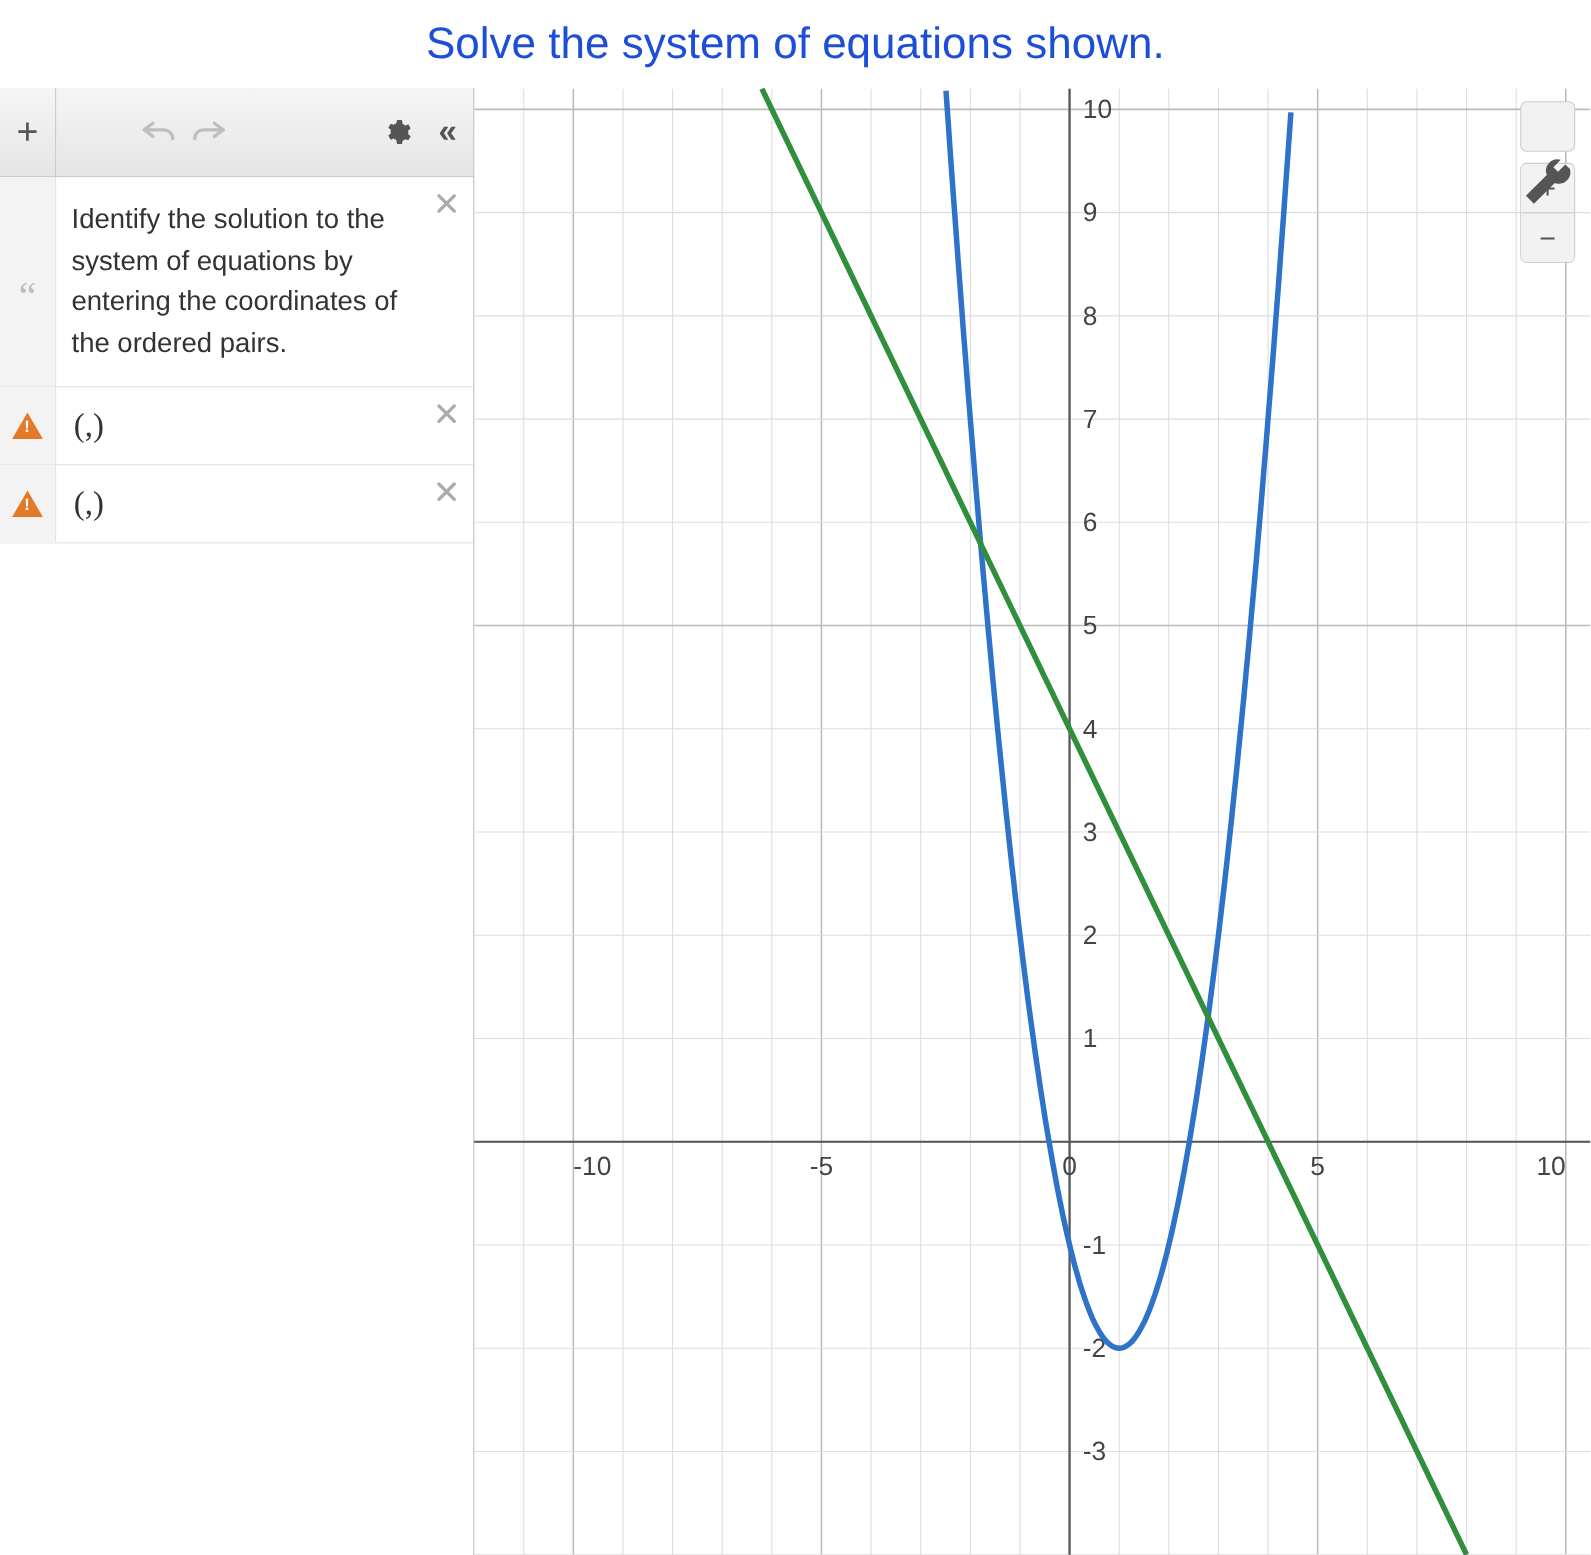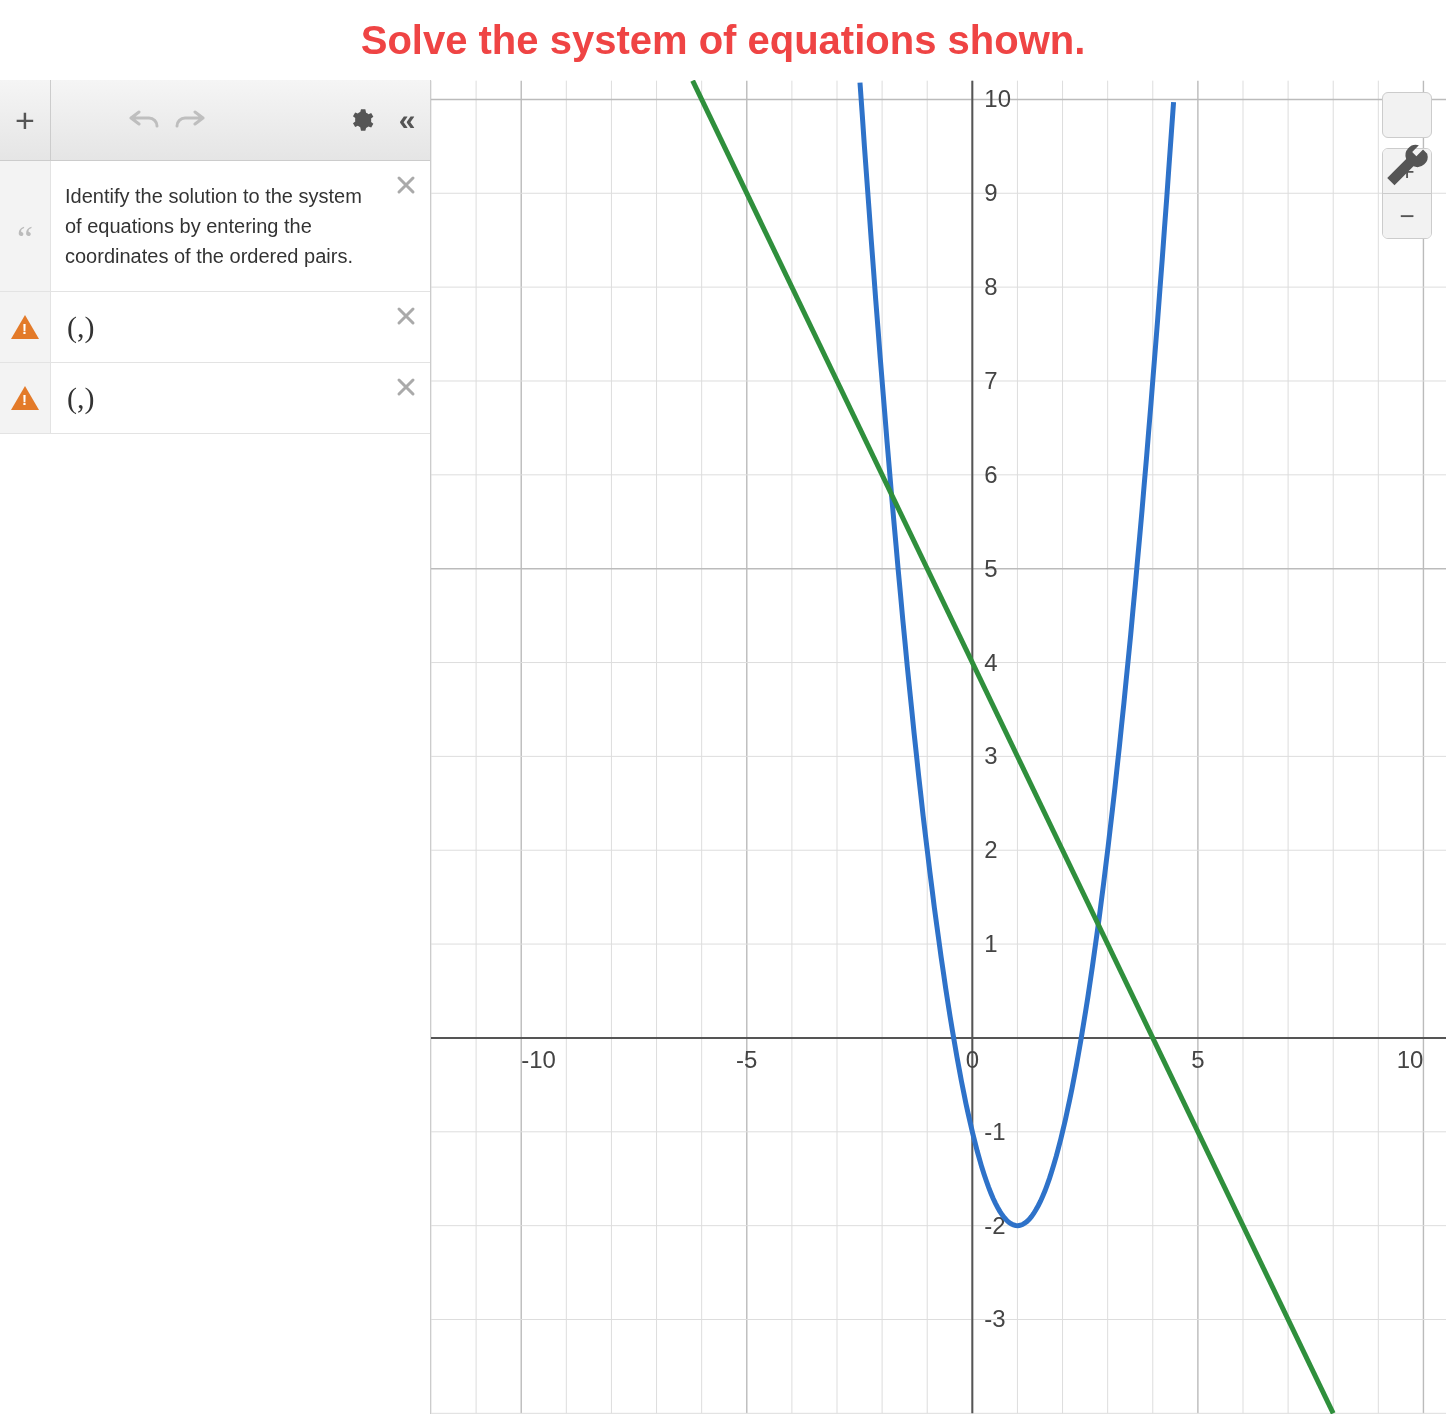--- a/index.html
+++ b/index.html
@@ -1,35 +1,35 @@
 <!DOCTYPE html>
 <html><head>
 <meta charset="utf-8">
 <style>
   html,body{margin:0;padding:0;font-family:Arial,Helvetica,sans-serif;background:#fff;color:#333;}
   #app{width:1446px;height:1414px;position:relative;overflow:hidden;}
   
-  #title{height:80px;line-height:80px;text-align:center;font-size:40px;color:#ef4444;border-bottom:1px solid #ddd;font-weight:bold;}
+  #title{height:80px;line-height:80px;text-align:center;font-size:40px;color:#1d4ed8;border-bottom:1px solid #ddd;}
   
   #body{position:absolute;top:80px;left:0;right:0;bottom:0;display:flex;}
   
   #sidebar{width:430px;flex:0 0 430px;border-right:1px solid #ccc;background:#fff;display:flex;flex-direction:column;}
   #sidebar-toolbar{height:80px;background:linear-gradient(#f5f5f5,#e5e5e5);border-bottom:1px solid #ccc;display:flex;align-items:center;position:relative;}
   .tb-btn{display:flex;align-items:center;justify-content:center;color:#555;cursor:pointer;}
   .tb-plus{width:50px;height:80px;font-size:34px;border-right:1px solid #ccc;}
   .tb-undo,.tb-redo{width:46px;height:80px;color:#aaa;}
   .tb-undo svg,.tb-redo svg{opacity:.55;}
   .tb-spacer{flex:1;}
   .tb-gear{width:46px;height:80px;}
   .tb-collapse{width:46px;height:80px;font-size:30px;font-weight:bold;}
   
   .expr-row{display:flex;border-bottom:1px solid #e3e3e3;position:relative;min-height:70px;}
   .row-gutter{width:50px;flex:0 0 50px;background:#f3f3f3;display:flex;align-items:center;justify-content:center;border-right:1px solid #e3e3e3;}
   .row-content{flex:1;padding:16px 44px 16px 16px;font-size:24px;color:#333;display:flex;align-items:center;}
-  .row-note .row-content{font-size:20px;line-height:1.5;padding:20px 56px 20px 14px;color:#333;}
+  .row-note .row-content{font-size:25px;line-height:1.5;padding:20px 56px 20px 14px;color:#333;}
   .row-close{position:absolute;top:12px;right:12px;width:24px;height:24px;cursor:pointer;color:#aaa;}
   .row-close svg{width:24px;height:24px;}
   .warn-tri{width:0;height:0;border-left:14px solid transparent;border-right:14px solid transparent;border-bottom:24px solid #e37a29;position:relative;}
   .warn-tri::after{content:"!";position:absolute;top:5px;left:-3px;color:#fff;font-weight:bold;font-size:15px;}
   .quote-glyph{font-size:36px;color:#bbb;font-family:Georgia,serif;line-height:.4;padding-top:26px;}
   .expr-text{font-family:"Times New Roman",serif;font-size:30px;}
   
   #graph{flex:1;position:relative;background:#fff;}
   #graph svg{position:absolute;inset:0;width:100%;height:100%;}
   .grid-line{stroke:#ddd;stroke-width:1;}

